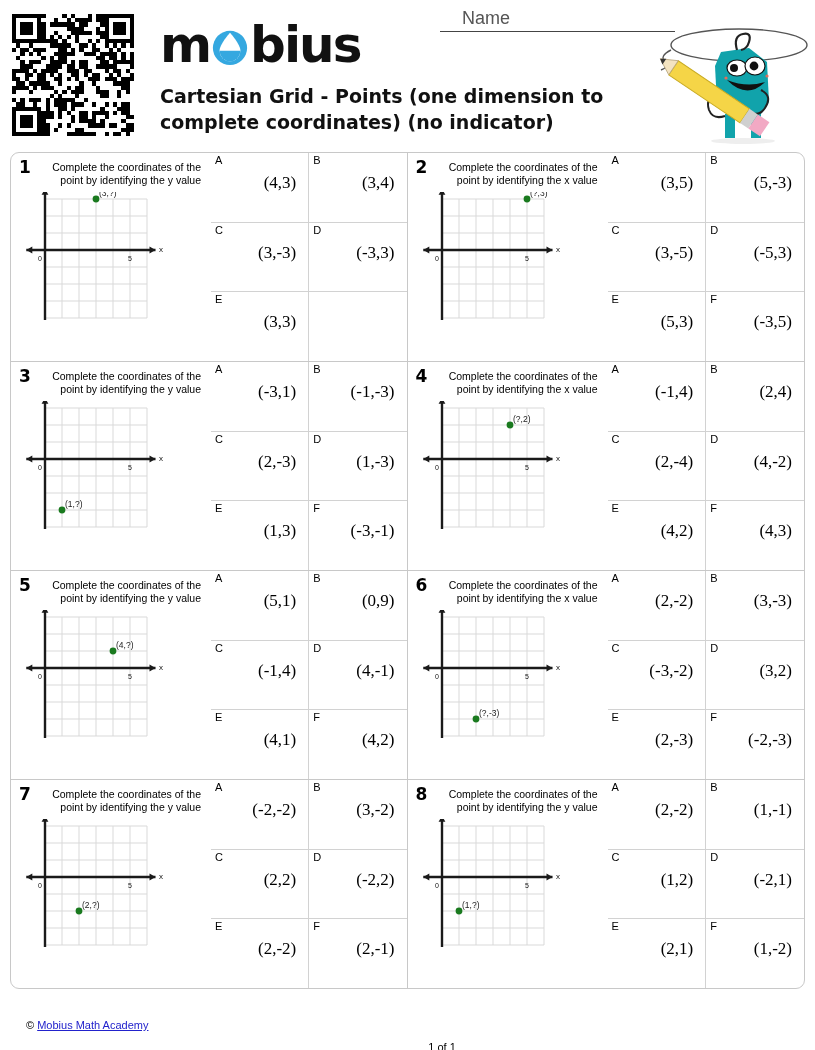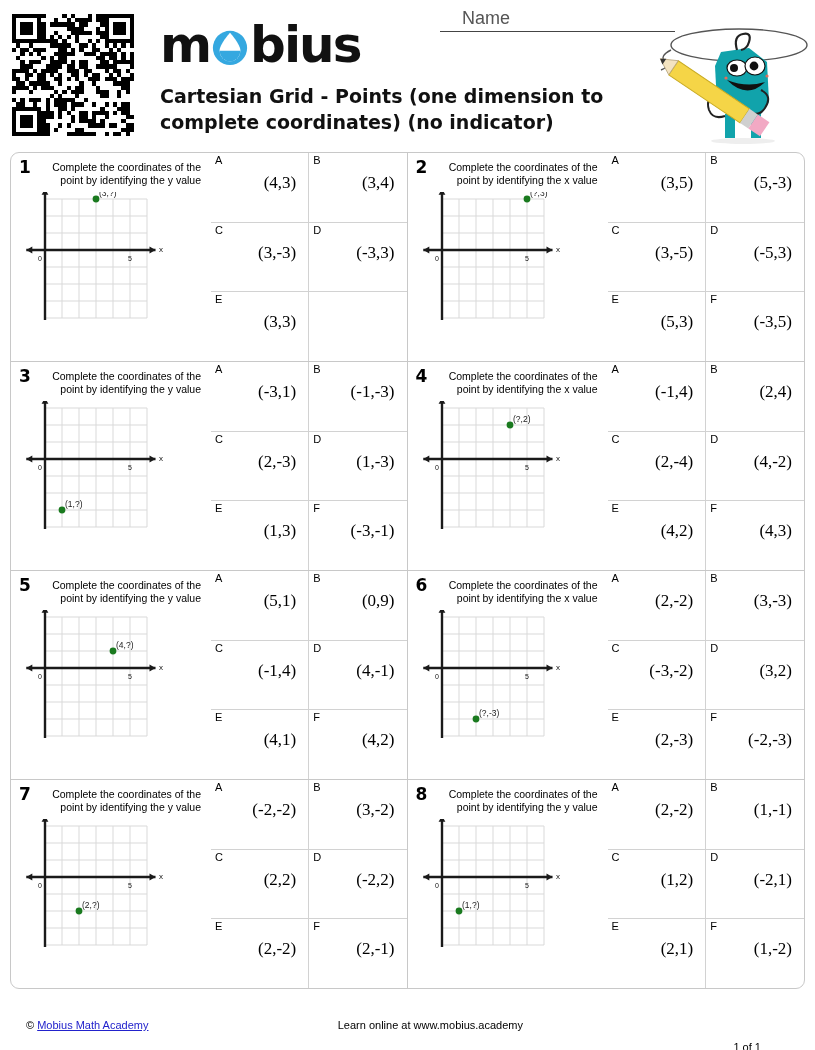--- a/index.html
+++ b/index.html
@@ -1166,15 +1166,14 @@
         </div>
       </div>
     </div>
   </div>
 
 <div class="footer">
   <div class="foot-left">
     <span>©</span>
     <span class="foot-link">Mobius Math Academy</span>
   </div>
-  <div class="foot-mid">Learn online at www.mobius.academy</div>
   <div class="foot-right">1 of 1</div>
 </div>
 
 </body></html>

